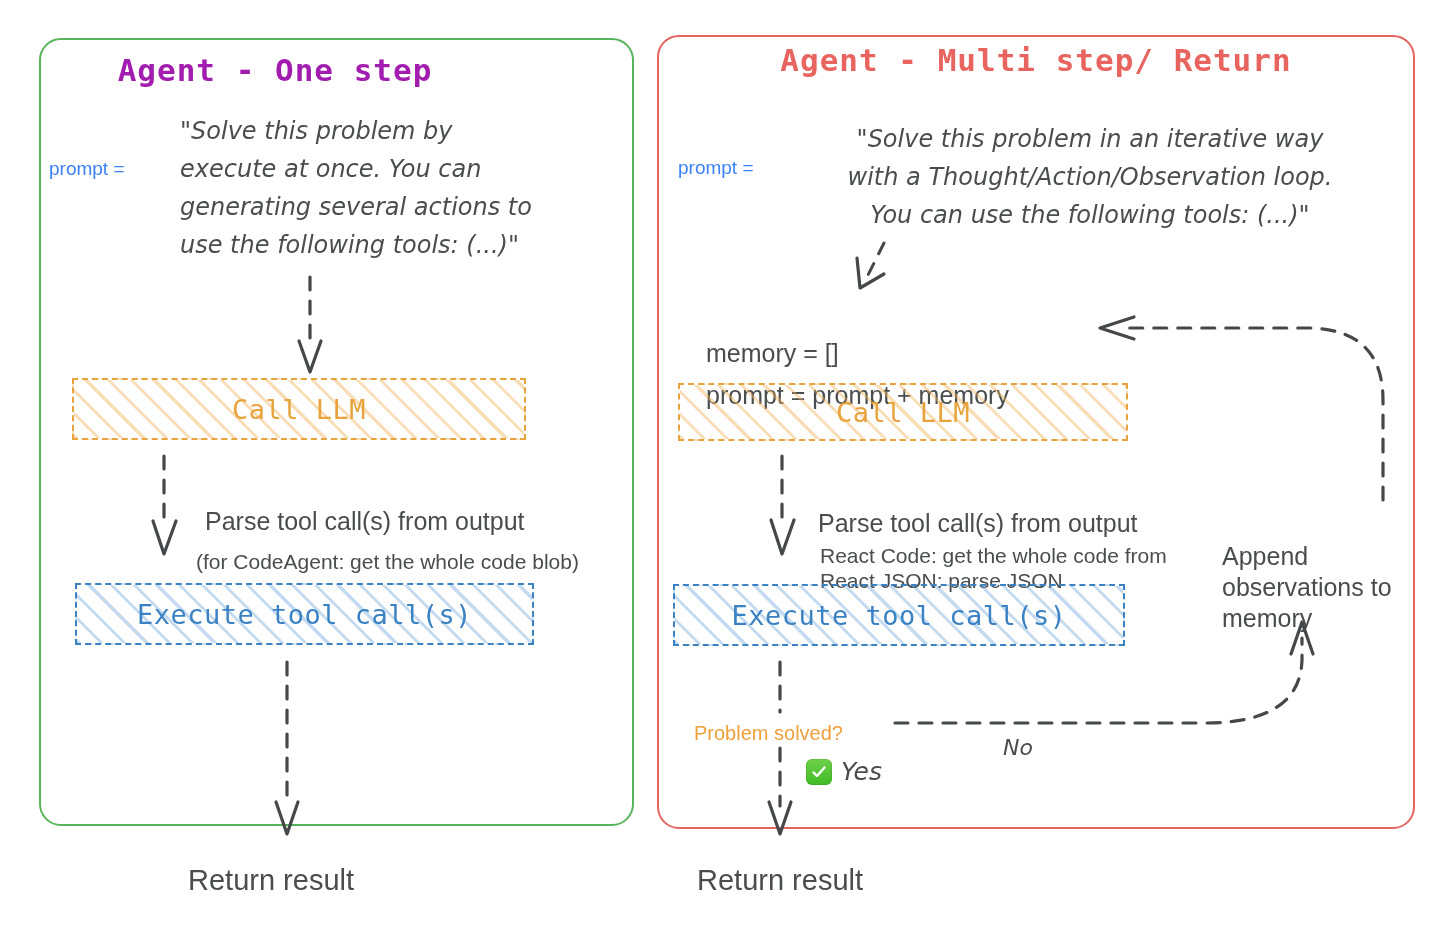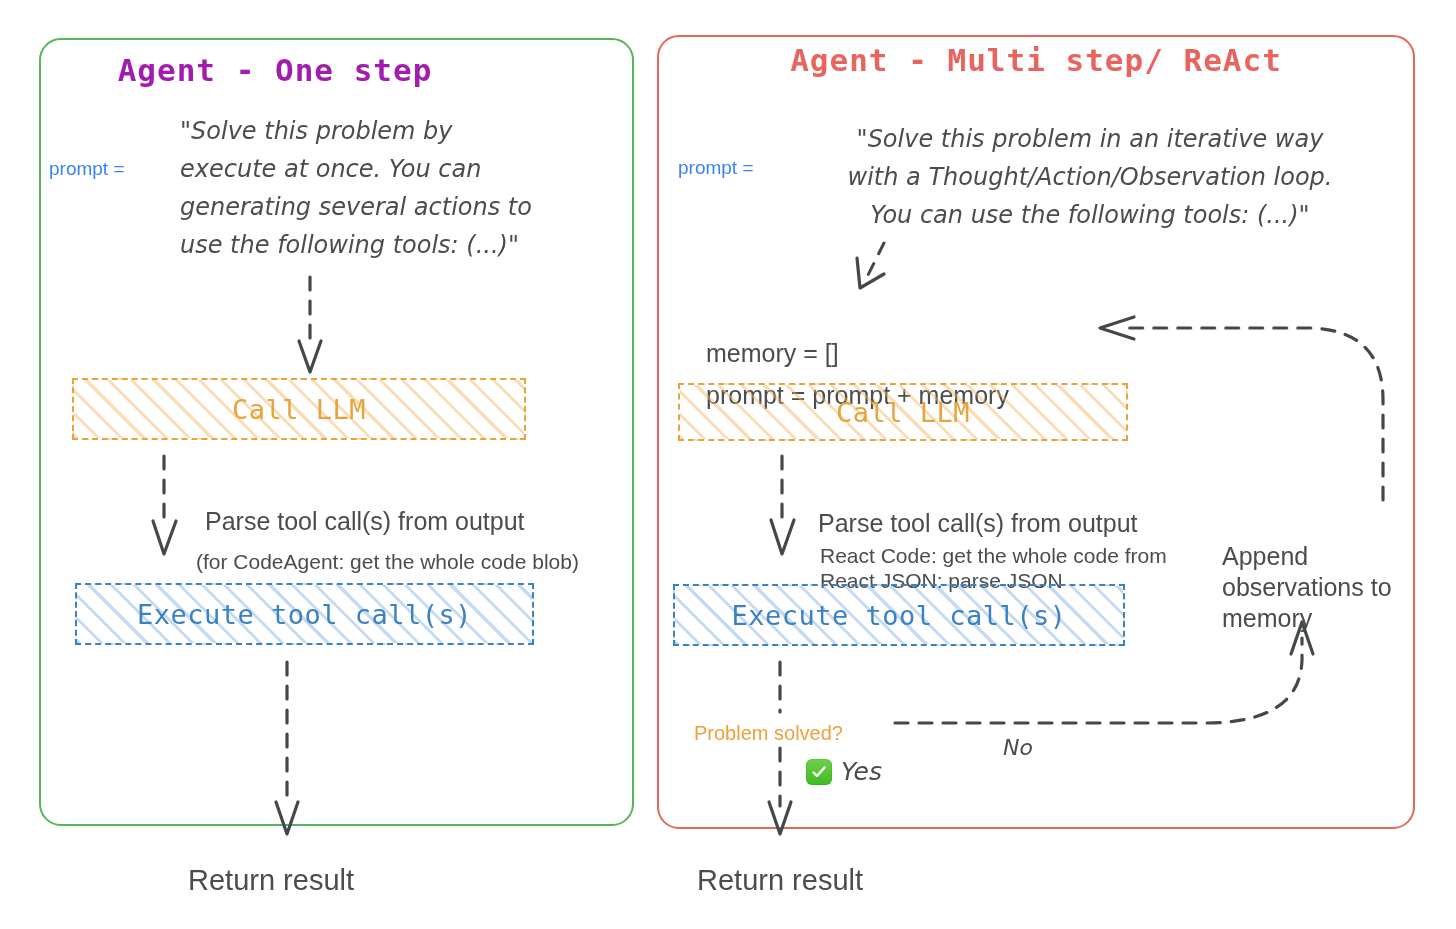--- a/index.html
+++ b/index.html
@@ -197,21 +197,21 @@
 
   <div class="note note-big" style="left:205px; top:474px;">Parse tool call(s) from output</div>
 
   <div class="note note-mid" style="left:196px; top:517px;">(for CodeAgent: get the whole code blob)</div>
 
   <div class="hatchbox box-exec" style="left:75px; top:583px; width:459px; height:62px;">Execute tool call(s)</div>
 
   <div class="return-label" style="left:188px; top:864px;">Return result</div>
 
   <div class="panel panel-right"></div>
-  <div class="panel-title title-right">Agent - Multi step/ ReAct</div>
+  <div class="panel-title title-right">Agent - Multi step/ Return</div>
 
   <div class="prompt-label" style="left:678px; top:157px;">prompt =</div>
 
   <div class="prompt-body center" style="left:800px; top:120px; width:580px;">
     <div>"Solve this problem in an iterative way</div>
     <div>with a Thought/Action/Observation loop.</div>
     <div>You can use the following tools: (...)"</div>
   </div>
 
   <div class="note note-big" style="left:706px; top:306px;">memory = []</div>

